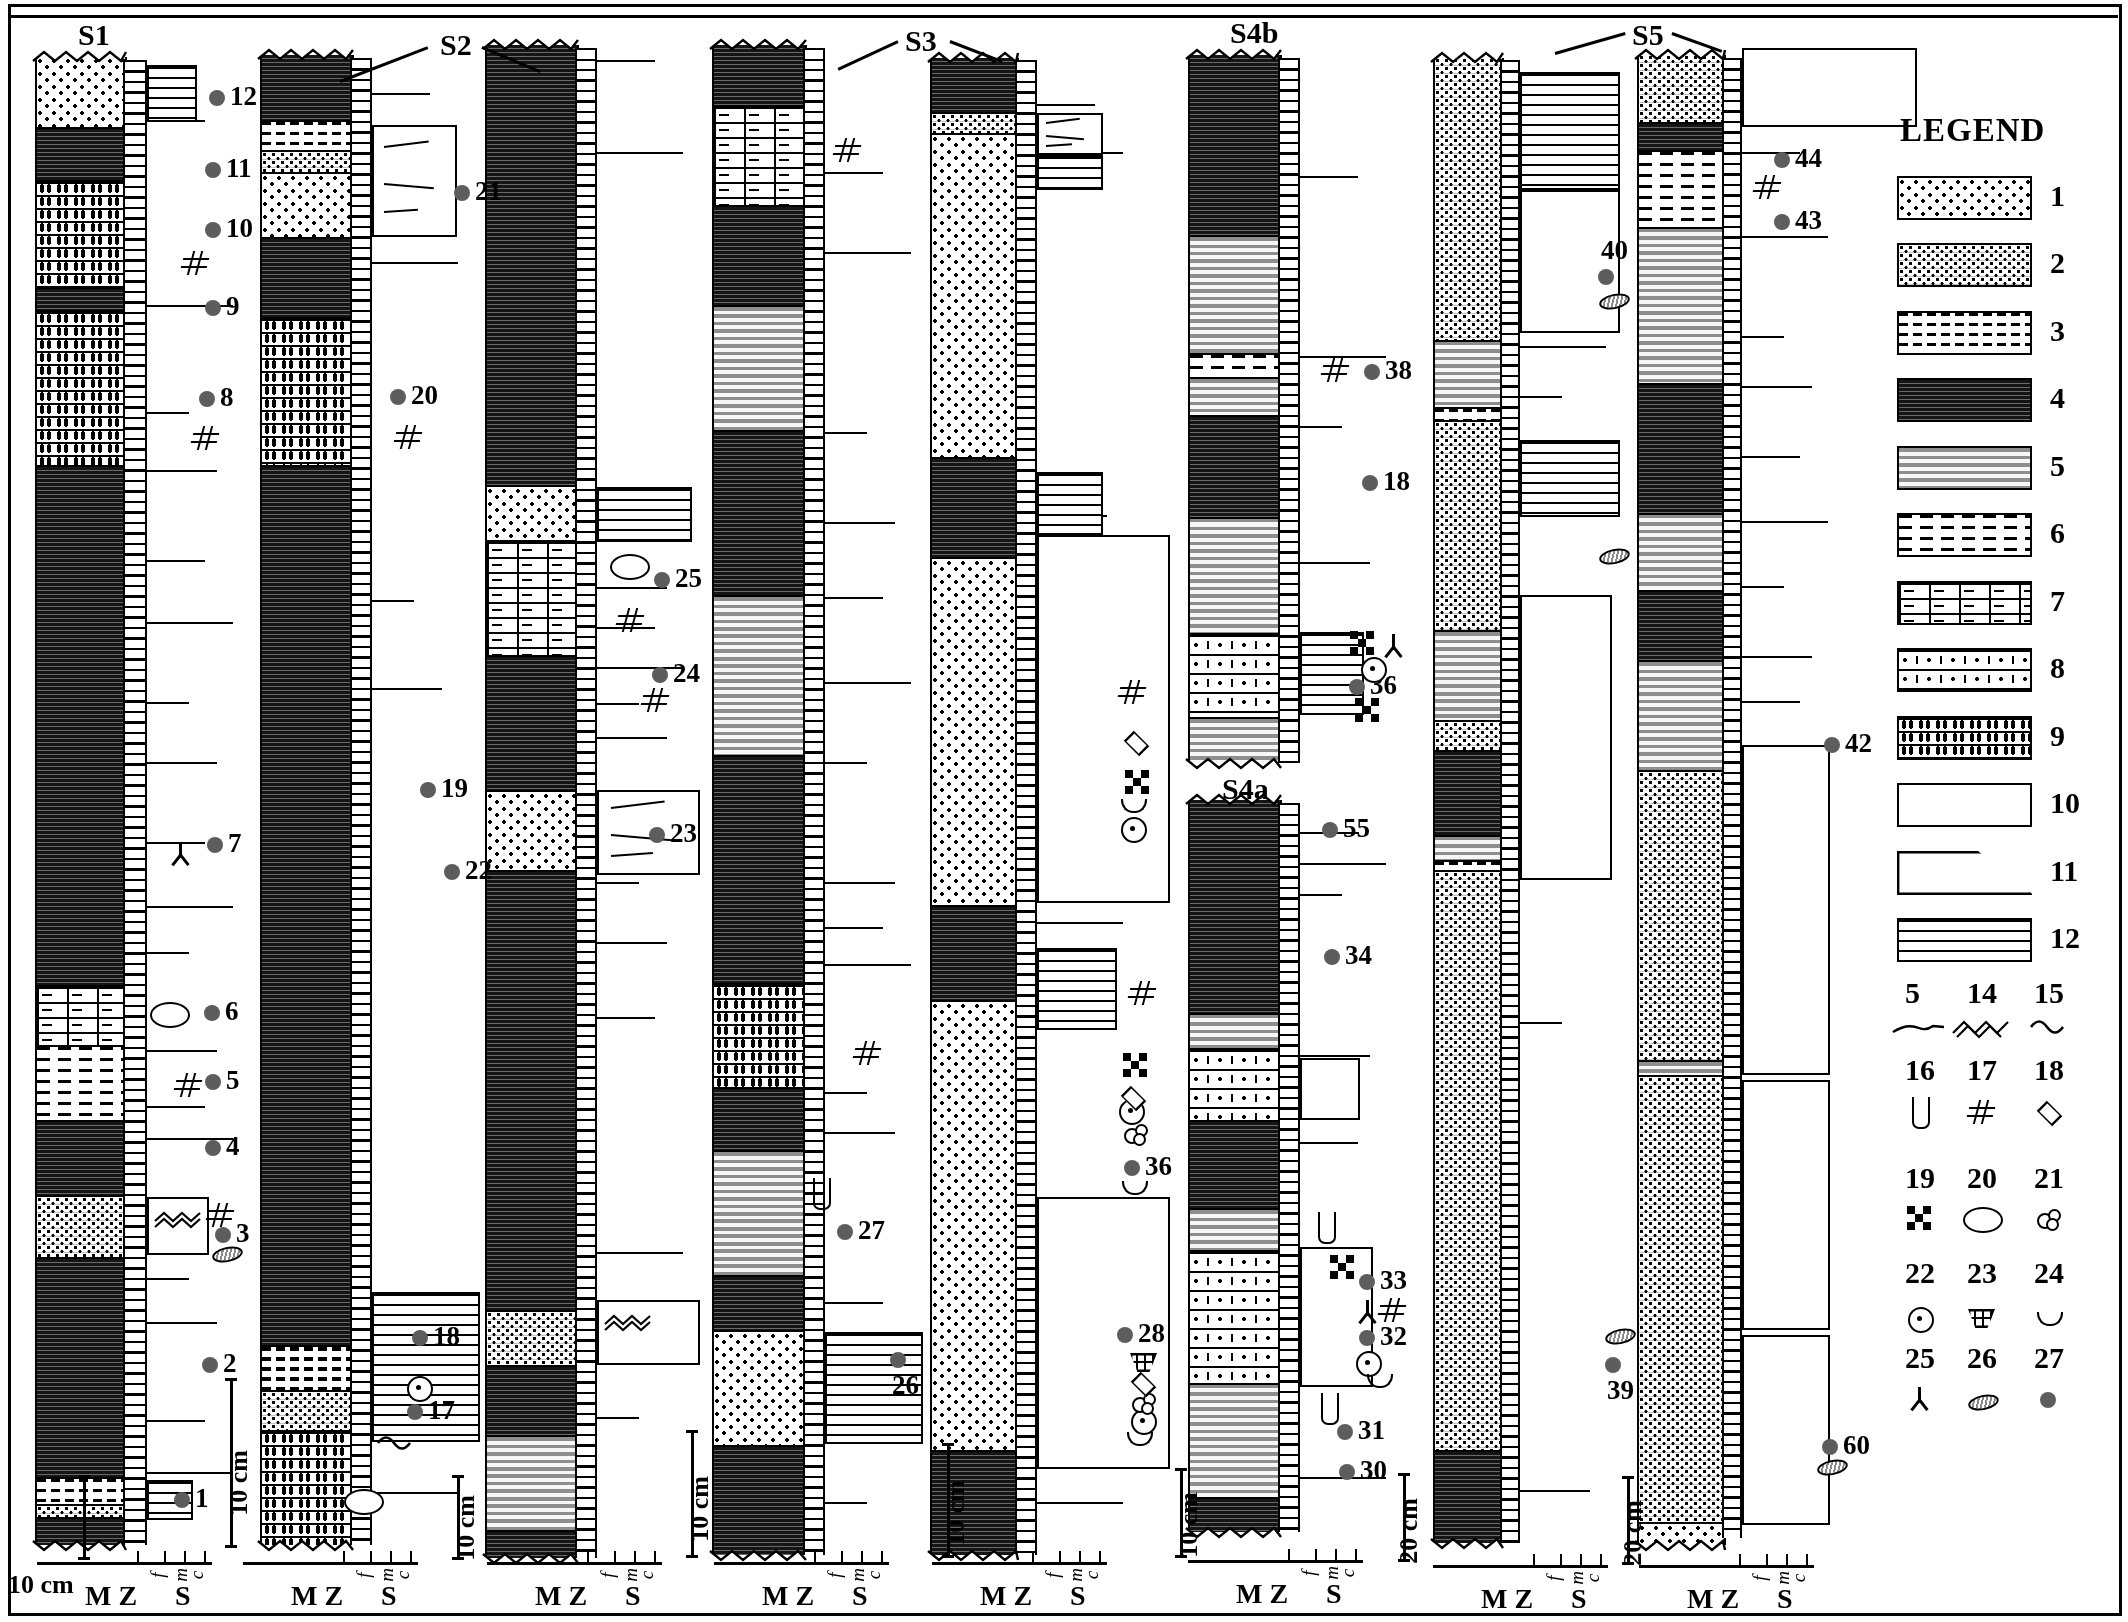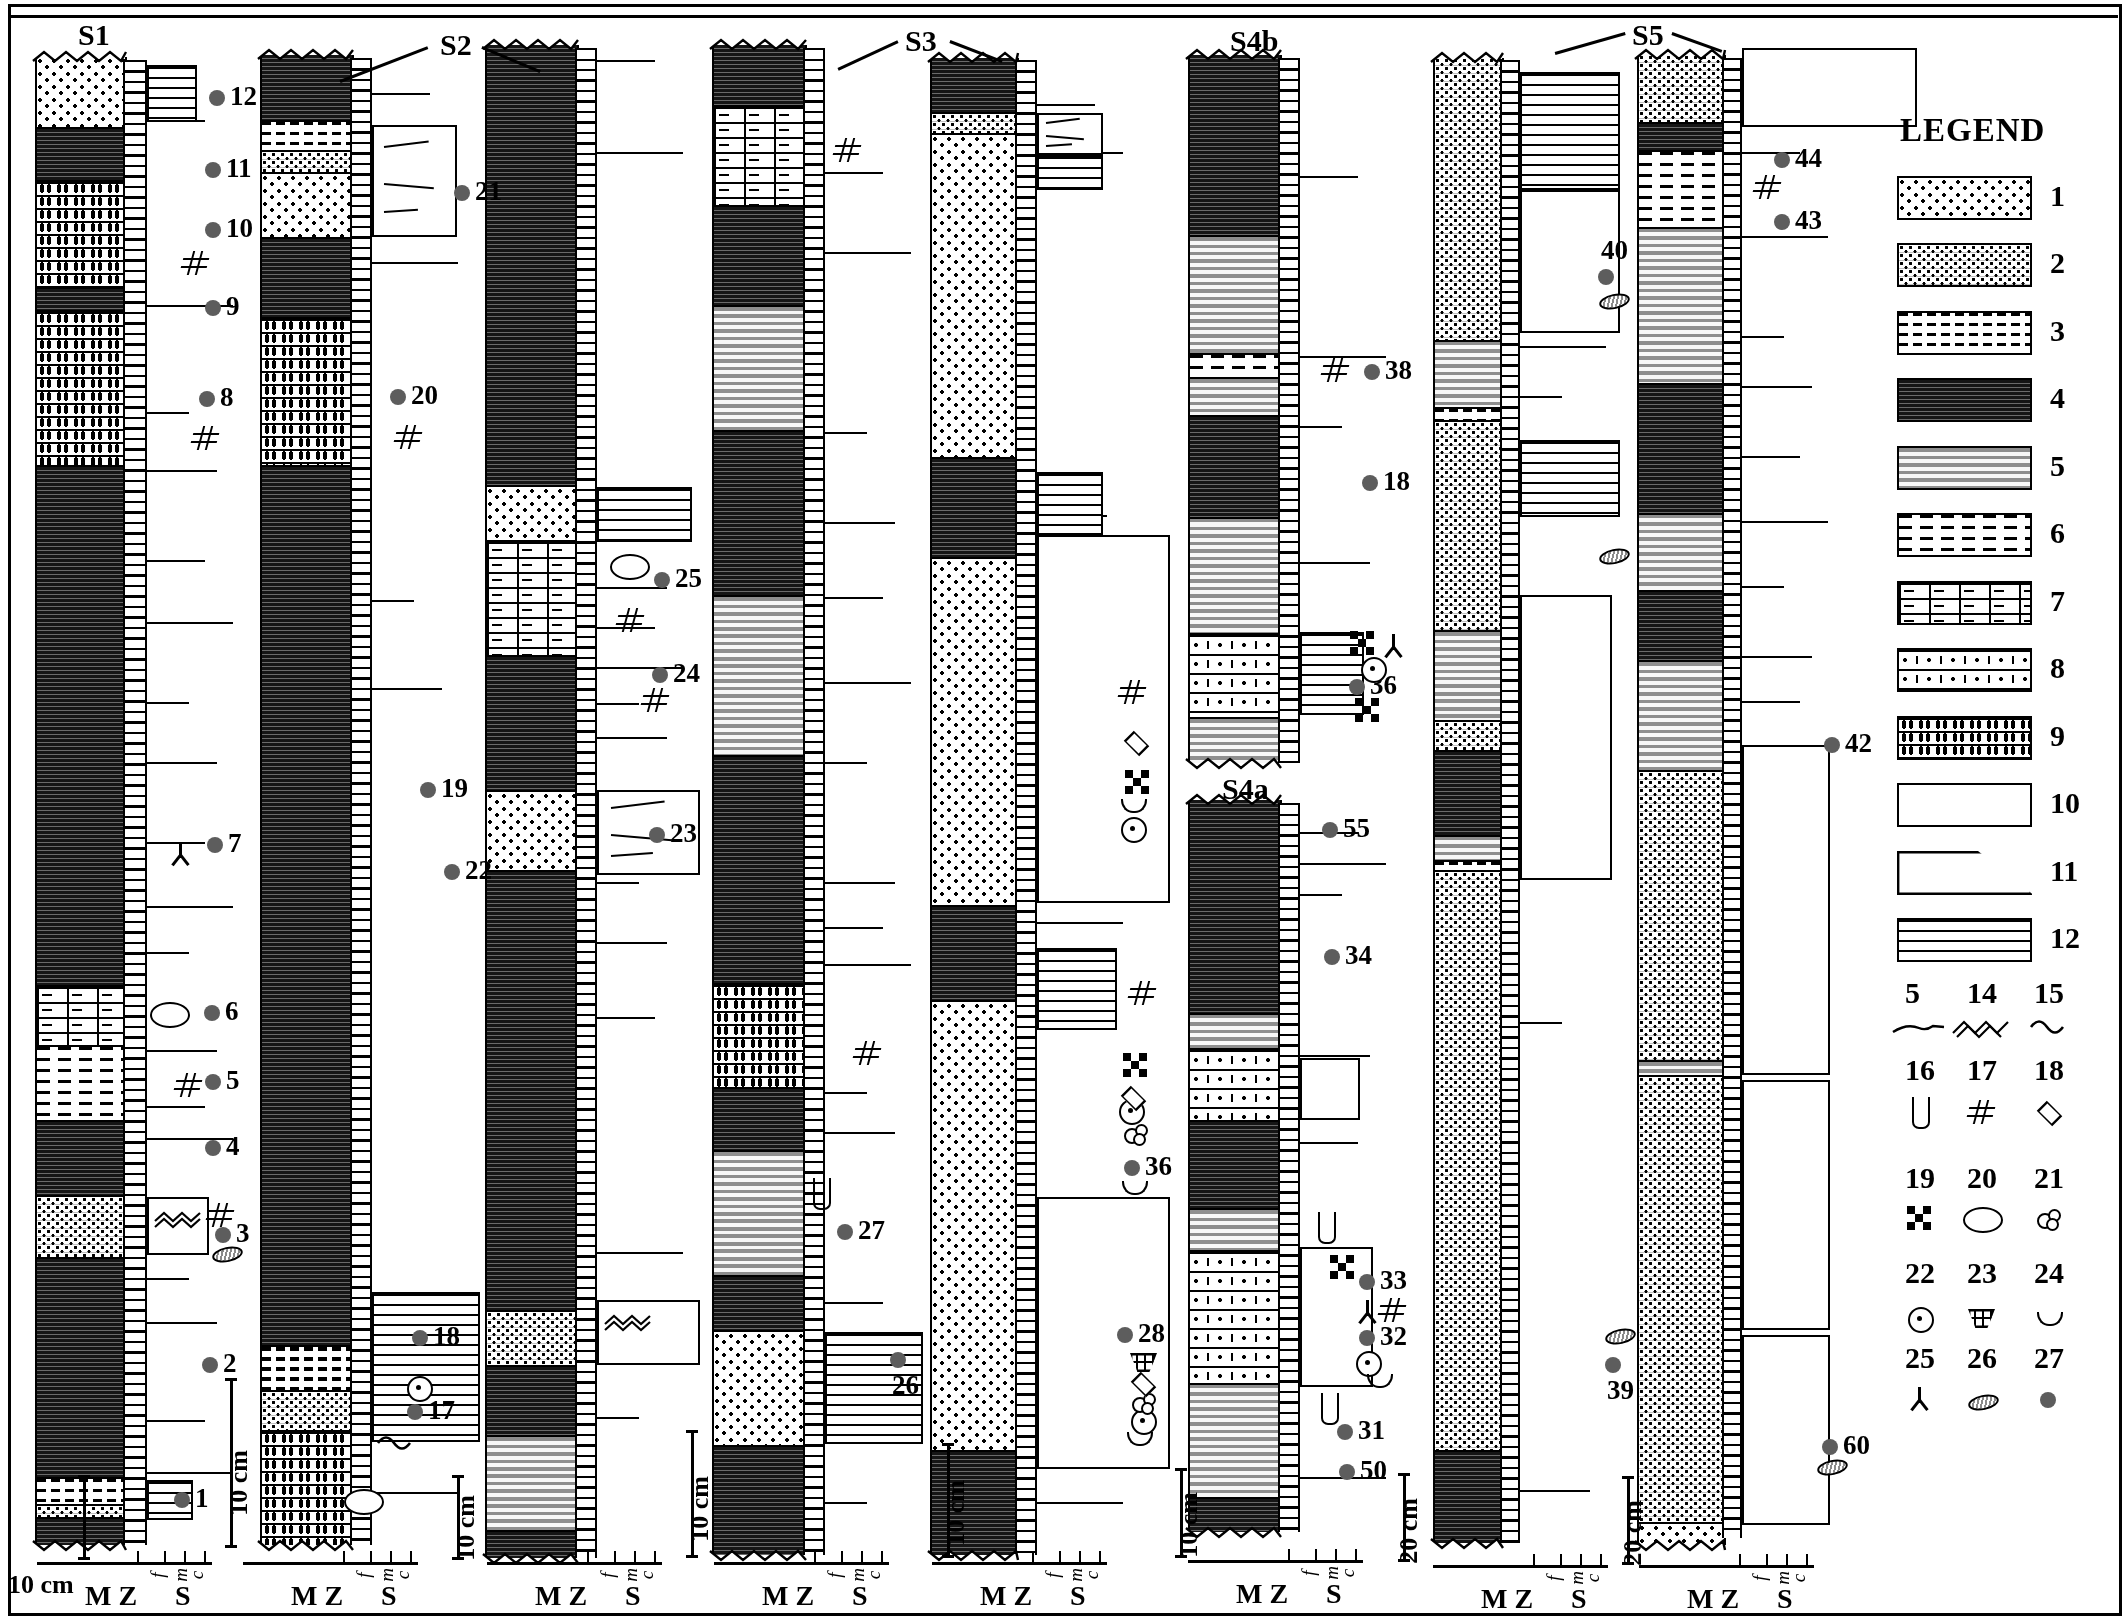--- a/index.html
+++ b/index.html
@@ -513,21 +513,21 @@
     <div class="sbar" style="position: absolute; left: 1622px; top: 1476px; width: 12px; height: 2.6px;"></div>
     <div class="sbar" style="position: absolute; left: 1622px; top: 1562.4px; width: 12px; height: 2.6px;"></div>
     <div class="sbarlab rot" style="position: absolute; left: 1600px; top: 1518px;">20 cm</div>
     <div class="seclabel" style="position: absolute; left: 78px; top: 18px;">S1</div>
     <div class="seclabel" style="position: absolute; left: 440px; top: 28px;">S2</div>
     <div class="bracket" style="position: absolute; left: 340px; top: 80px; width: 94.3398px; transform: rotate(-21.1247deg);"></div>
     <div class="bracket" style="position: absolute; left: 482px; top: 46px; width: 62.7694px; transform: rotate(22.4794deg);"></div>
     <div class="seclabel" style="position: absolute; left: 905px; top: 24px;">S3</div>
     <div class="bracket" style="position: absolute; left: 838px; top: 68px; width: 66.2118px; transform: rotate(-25.0169deg);"></div>
     <div class="bracket" style="position: absolute; left: 950px; top: 40px; width: 55.7136px; transform: rotate(21.0375deg);"></div>
-    <div class="seclabel" style="position: absolute; left: 1230px; top: 24px;">S4b</div>
+    <div class="seclabel" style="position: absolute; left: 1230px; top: 16px;">S4b</div>
     <div class="seclabel" style="position: absolute; left: 1222px; top: 772px;">S4a</div>
     <div class="seclabel" style="position: absolute; left: 1632px; top: 18px;">S5</div>
     <div class="bracket" style="position: absolute; left: 1555px; top: 52px; width: 72.8011px; transform: rotate(-15.9454deg);"></div>
     <div class="bracket" style="position: absolute; left: 1672px; top: 32px; width: 53.1413px; transform: rotate(19.7989deg);"></div>
     <div class="dot" style="position: absolute; left: 174px; top: 1492px;"></div>
     <div class="samplabel" style="position: absolute; left: 195px; top: 1483px;">1</div>
     <div class="dot" style="position: absolute; left: 202px; top: 1357px;"></div>
     <div class="samplabel" style="position: absolute; left: 223px; top: 1348px;">2</div>
     <div class="dot" style="position: absolute; left: 215px; top: 1227px;"></div>
     <div class="samplabel" style="position: absolute; left: 236px; top: 1218px;">3</div>
@@ -569,21 +569,21 @@
     <div class="samplabel" style="position: absolute; left: 675px; top: 563px;">25</div>
     <div class="dot" style="position: absolute; left: 890px; top: 1352px;"></div>
     <div class="samplabel" style="position: absolute; left: 892px; top: 1370px;">26</div>
     <div class="dot" style="position: absolute; left: 837px; top: 1224px;"></div>
     <div class="samplabel" style="position: absolute; left: 858px; top: 1215px;">27</div>
     <div class="dot" style="position: absolute; left: 1117px; top: 1327px;"></div>
     <div class="samplabel" style="position: absolute; left: 1138px; top: 1318px;">28</div>
     <div class="dot" style="position: absolute; left: 1124px; top: 1160px;"></div>
     <div class="samplabel" style="position: absolute; left: 1145px; top: 1151px;">36</div>
     <div class="dot" style="position: absolute; left: 1339px; top: 1464px;"></div>
-    <div class="samplabel" style="position: absolute; left: 1360px; top: 1455px;">50</div>
+    <div class="samplabel" style="position: absolute; left: 1360px; top: 1455px;">30</div>
     <div class="dot" style="position: absolute; left: 1337px; top: 1424px;"></div>
     <div class="samplabel" style="position: absolute; left: 1358px; top: 1415px;">31</div>
     <div class="dot" style="position: absolute; left: 1359px; top: 1330px;"></div>
     <div class="samplabel" style="position: absolute; left: 1380px; top: 1321px;">32</div>
     <div class="dot" style="position: absolute; left: 1359px; top: 1274px;"></div>
     <div class="samplabel" style="position: absolute; left: 1380px; top: 1265px;">33</div>
     <div class="dot" style="position: absolute; left: 1324px; top: 949px;"></div>
     <div class="samplabel" style="position: absolute; left: 1345px; top: 940px;">34</div>
     <div class="dot" style="position: absolute; left: 1322px; top: 822px;"></div>
     <div class="samplabel" style="position: absolute; left: 1343px; top: 813px;">55</div>

